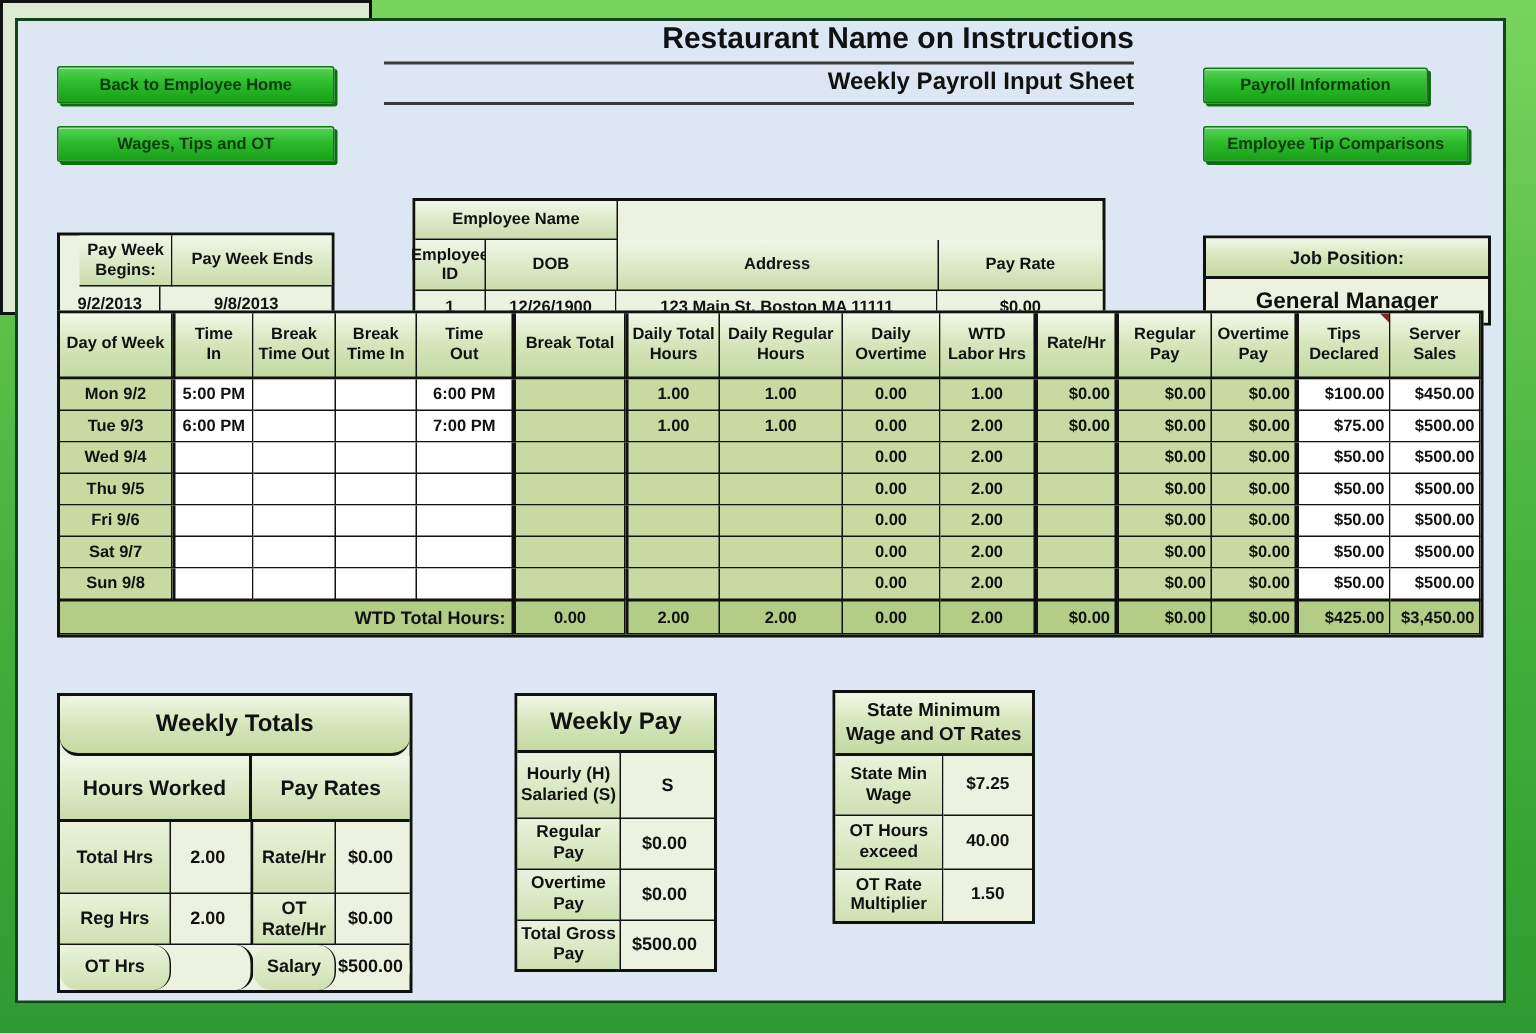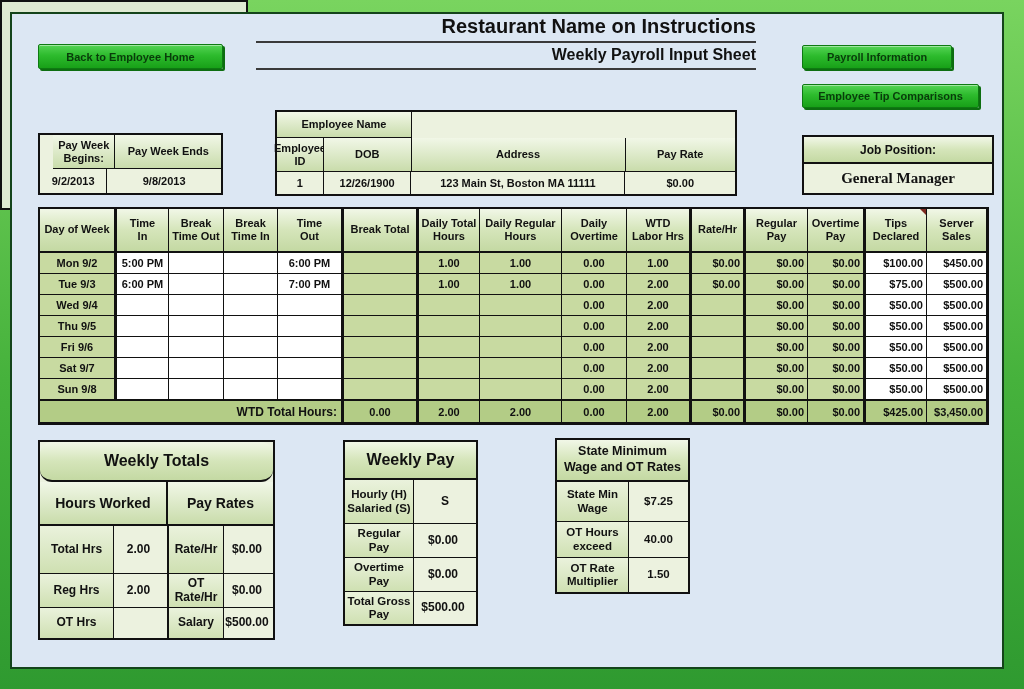--- a/index.html
+++ b/index.html
@@ -20,21 +20,21 @@
   .gbtn { position:absolute; display:flex; align-items:center; justify-content:center;
           background:linear-gradient(180deg,#55d455 0%,#2dbb2d 45%,#18a018 100%);
           border:1px solid #0e7a12; box-shadow:2px 2px 0 #0d6e10, inset 0 1px 0 rgba(255,255,255,.45);
           font-size:11px; font-weight:bold; color:#083c0a; cursor:pointer; border-radius:2px; }
   .btn-back { left:38px; top:44px;  width:185px; height:25px; }
   .btn-wages{ left:38px; top:84px;  width:185px; height:24px; }
   .btn-pinfo{ left:802px; top:45px; width:150px; height:24px; }
   .btn-tipc { left:802px; top:84px; width:177px; height:24px; }
 
   
-  .blk { position:absolute; border:2px solid #111; background:#ecf2df; }
+  .blk { position:absolute; border:2px solid #111; background:#ecf2df;margin-top:22px; }
   .ghdr { background:linear-gradient(180deg,#f1f7e7 0%,#d5e5ba 50%,#c4d9a3 100%);
           font-weight:bold; display:flex; align-items:center; justify-content:center;
           text-align:center; border-bottom:2px solid #111; }
   .pval { background:#ecf2df; font-weight:bold; display:flex; align-items:center;
           justify-content:center; text-align:center; }
   .row { display:flex; }
   .row > div { display:flex; align-items:center; justify-content:center; text-align:center; }
 
   
   .payweek { left:38px; top:133px; width:185px; height:62px; font-size:11px; }
@@ -54,21 +54,21 @@
   .emp .r1 div, .emp .r2 div { border-bottom:1px solid #111; }
   .emp .bR { border-right:1px solid #111; }
   .emp .name-lbl { width:135px; }
   .emp .name-val { width:325px; background:#ecf2df; font-weight:bold; font-size:18px; }
   .emp .w-id{width:47px;} .emp .w-dob{width:88px;} .emp .w-adr{width:215px;} .emp .w-pr{width:110px;}
   .emp .r3 div { font-weight:bold; background:#ecf2df; }
 
   
   .job { left:802px; top:135px; width:192px; height:60px; }
   .job .ghdr { height:27px; font-size:12px; }
-  .job .pval { height:29px; font-size:15px;font-family:Liberation Serif, serif; }
+  .job .pval { height:29px; font-size:15px; }
 
   
   .ts { position:absolute; left:38px; top:207px; border:2px solid #111; background:#c8daa1;
         display:grid;
         grid-template-columns:75px 54px 55px 54px 64px 75px 63px 82px 65px 63px 54px 64px 56px 63px 60px; }
   .c { border-right:1px solid #111; border-bottom:1px solid #111; font-size:11px; font-weight:bold;
        display:flex; align-items:center; justify-content:center; text-align:center;
        background:#c8daa1; position:relative; }
   .c.hdr { height:44px; background:linear-gradient(180deg,#f1f7e7 0%,#d5e5ba 50%,#c4d9a3 100%);
            border-bottom:2px solid #111; white-space:pre-line; line-height:1.2; padding:0 1px; }
@@ -90,21 +90,21 @@
   .wt .sub .g1 { width:129px; border-right:2px solid #111; }
   .wt .sub .g2 { width:106px; }
   .wt .r { display:flex; }
   .wt .r div { display:flex; align-items:center; justify-content:center; text-align:center;
                font-weight:bold; border-bottom:1px solid #111; line-height:1.1; }
   .wt .r:last-child div { border-bottom:none; }
   .wt .l1{width:74px; background:linear-gradient(180deg,#eaf2dc,#cfe0b2); border-right:1px solid #111;}
   .wt .v1{width:55px; background:#ecf2df; border-right:2px solid #111; justify-content:flex-end; padding-right:4px;}
   .wt .l2{width:55px; background:linear-gradient(180deg,#eaf2dc,#cfe0b2); border-right:1px solid #111;}
   .wt .v2{width:49px; background:#ecf2df; justify-content:flex-end; padding-right:3px;}
-  .wt .h32{height:48px;} .wt .h34{height:34px;} .wt .h30{height:30px;}
+  .wt .h32{height:48px;} .wt .h34{height:34px;} .wt .h30{height:30px;border-radius:12px;}
 
   
   .wp { left:343px; top:440px; width:135px; font-size:12px; }
   .wp .ghdr.t { height:38px; font-size:16px; }
   .wp .r { display:flex; }
   .wp .r div { display:flex; align-items:center; justify-content:center; text-align:center;
                font-weight:bold; border-bottom:1px solid #111; line-height:1.15; }
   .wp .r:last-child div { border-bottom:none; }
   .wp .l{width:69px; background:linear-gradient(180deg,#eaf2dc,#cfe0b2); border-right:1px solid #111; font-size:11.5px; padding:0 2px;}
   .wp .v{width:62px; background:#ecf2df; justify-content:flex-end; padding-right:4px;}
@@ -133,20 +133,21 @@
 
 <div class="page">
   <div class="canvas"></div>
 
   <div class="titlebox">
     <div class="title1">Restaurant Name on Instructions</div>
     <div class="title2">Weekly Payroll Input Sheet</div>
   </div>
 
   <div class="gbtn btn-back">Back to Employee Home</div>
+  <div class="gbtn btn-wages">Wages, Tips and OT</div>
   <div class="gbtn btn-pinfo">Payroll Information</div>
   <div class="gbtn btn-tipc">Employee Tip Comparisons</div>
 
   <div class="blk payweek">
     <div class="row hr">
       <div class="c1">Pay Week Begins:</div>
       <div class="c2">Pay Week Ends</div>
     </div>
     <div class="row vr">
       <div class="c1">9/2/2013</div>

